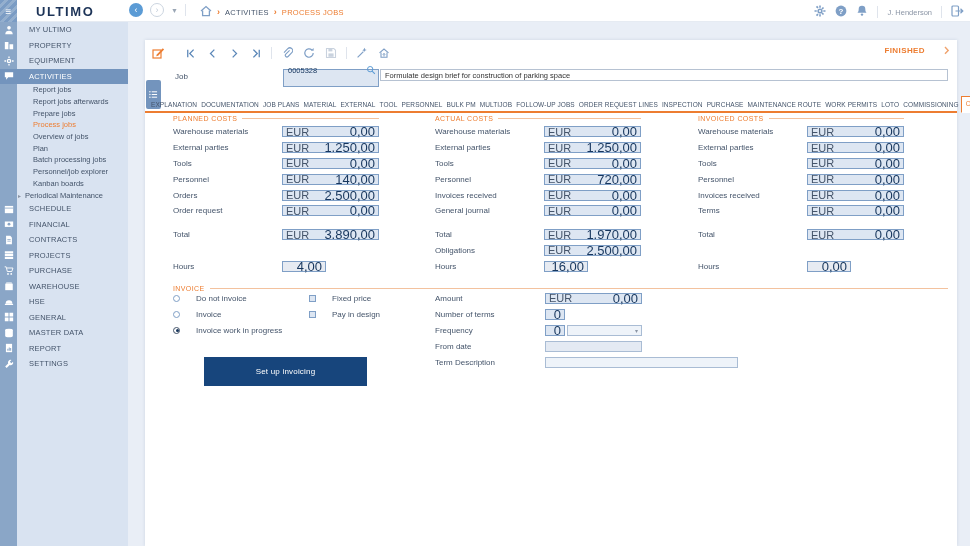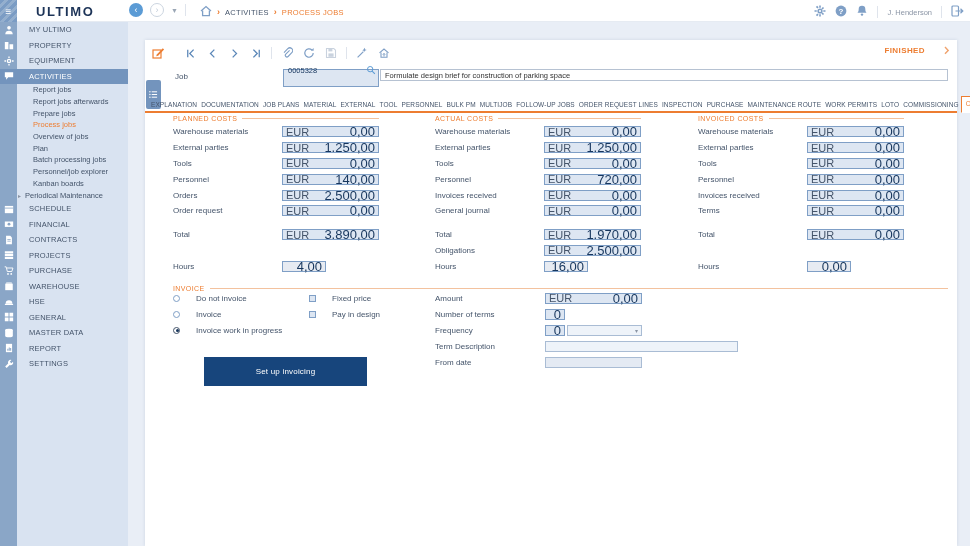--- a/index.html
+++ b/index.html
@@ -687,23 +687,23 @@
       <span class="ilabel">Frequency</span>
       <span class="smallbox">
           <span class="fval">0</span>
         </span>
       <span class="ddbox">
           <span></span>
           <span>▾</span>
         </span>
     </div>
     <div class="irow">
+      <span class="ilabel">From date</span>
+      <span class="litebox"></span>
+    </div>
+    <div class="irow">
       <span class="ilabel">Term Description</span>
       <span class="widebox"></span>
     </div>
-    <div class="irow">
-      <span class="ilabel">From date</span>
-      <span class="litebox"></span>
-    </div>
   </div>
 
   <div class="setup-btn">Set up invoicing</div>
 </div>
 
 </body></html>

